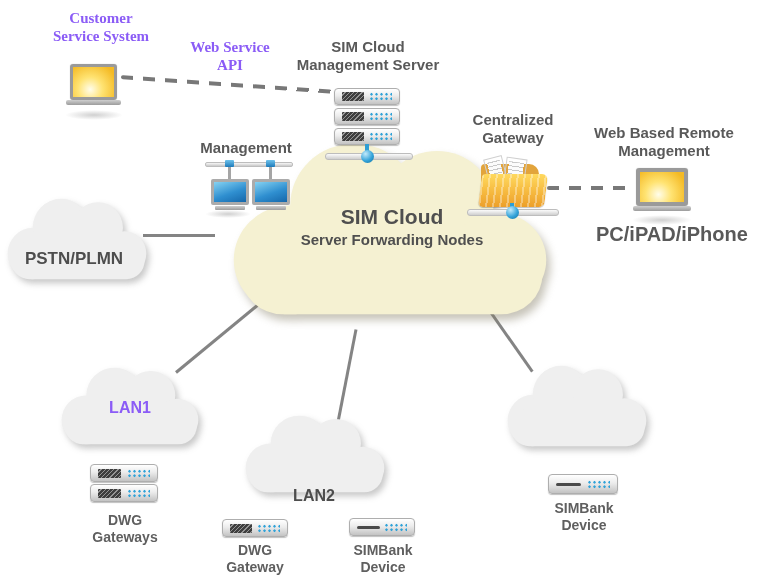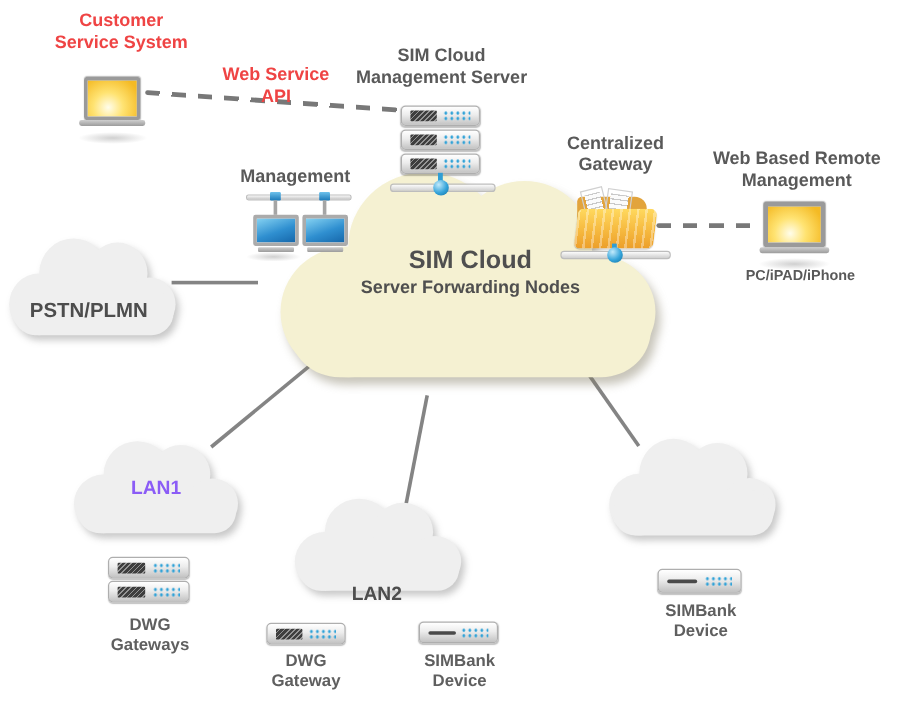--- a/index.html
+++ b/index.html
@@ -5,21 +5,21 @@
   html,body { margin:0; padding:0; background:#fff; }
   #canvas {
     position:relative; width:768px; height:588px; background:#ffffff;
     font-family:"Liberation Sans", sans-serif; overflow:hidden;
   }
   
   .lbl {
     position:absolute; font-weight:bold; text-align:center;
     white-space:pre-line; color:#595959; line-height:1.22; z-index:6;
   }
-  .orange { color:#ef4444; }
+  .orange { color:#8b5cf6;font-family:Liberation Serif, serif; }
   
   .cloud { position:absolute; overflow:visible; z-index:2; }
   .cloud-shadow   { filter:drop-shadow(3px 4px 3px rgba(110,110,110,.38)); }
   .cream-shadow   { filter:drop-shadow(4px 6px 4px rgba(130,125,100,.45)); }
   
   .line { position:absolute; height:3px; background:#848484; transform-origin:left center; z-index:1; }
   .dash {
     position:absolute; height:4px; border-radius:2px; transform-origin:left center; z-index:1;
     background:repeating-linear-gradient(90deg,#787878 0 12px,transparent 12px 22px);
   }
@@ -222,30 +222,30 @@
 
   <div class="icon-wrap" style="left:548px; top:474px;">
     <div class="unit" style="width:70px; height:20px;">
       <div class="slotline"></div>
       <div class="ports"></div>
     </div>
   </div>
 
   <div class="lbl orange" style="left:18px; top:9px; width:166px; font-size:15px;">Customer
 Service System</div>
-  <div class="lbl orange" style="left:166px; top:38px; width:128px; font-size:15px;margin-top:16px;">Web Service
+  <div class="lbl orange" style="left:166px; top:38px; width:128px; font-size:15px;">Web Service
 API</div>
   <div class="lbl" style="left:281px; top:38px; width:174px; font-size:15px;">SIM Cloud
 Management Server</div>
   <div class="lbl" style="left:198px; top:139px; width:96px; font-size:15px;">Management</div>
   <div class="lbl" style="left:458px; top:111px; width:110px; font-size:15px;">Centralized
 Gateway</div>
   <div class="lbl" style="left:578px; top:124px; width:172px; font-size:15px;">Web Based Remote
 Management</div>
-  <div class="lbl" style="left:596px; top:222px; width:142px; font-size:12px;">PC/iPAD/iPhone</div>
+  <div class="lbl" style="left:596px; top:222px; width:142px; font-size:20px;">PC/iPAD/iPhone</div>
   <div class="lbl" style="left:242px; top:204px; width:300px; font-size:21px; color:#4f4f4f;">SIM Cloud</div>
   <div class="lbl" style="left:242px; top:231px; width:300px; font-size:15px; color:#4f4f4f;">Server Forwarding Nodes</div>
   <div class="lbl" style="left:12px; top:237px; width:124px; font-size:17px; color:#4d4d4d;margin-top:12px;">PSTN/PLMN</div>
   <div class="lbl" style="left:64px; top:398px; width:132px; font-size:16px; color:#8b5cf6;">LAN1</div>
   <div class="lbl" style="left:248px; top:446px; width:132px; font-size:16px; color:#4d4d4d;margin-top:40px;">LAN2</div>
   <div class="lbl" style="left:77px; top:512px; width:96px; font-size:14px; color:#5f5f5f;">DWG
 Gateways</div>
   <div class="lbl" style="left:207px; top:542px; width:96px; font-size:14px; color:#5f5f5f;">DWG
 Gateway</div>
   <div class="lbl" style="left:335px; top:542px; width:96px; font-size:14px; color:#5f5f5f;">SIMBank

